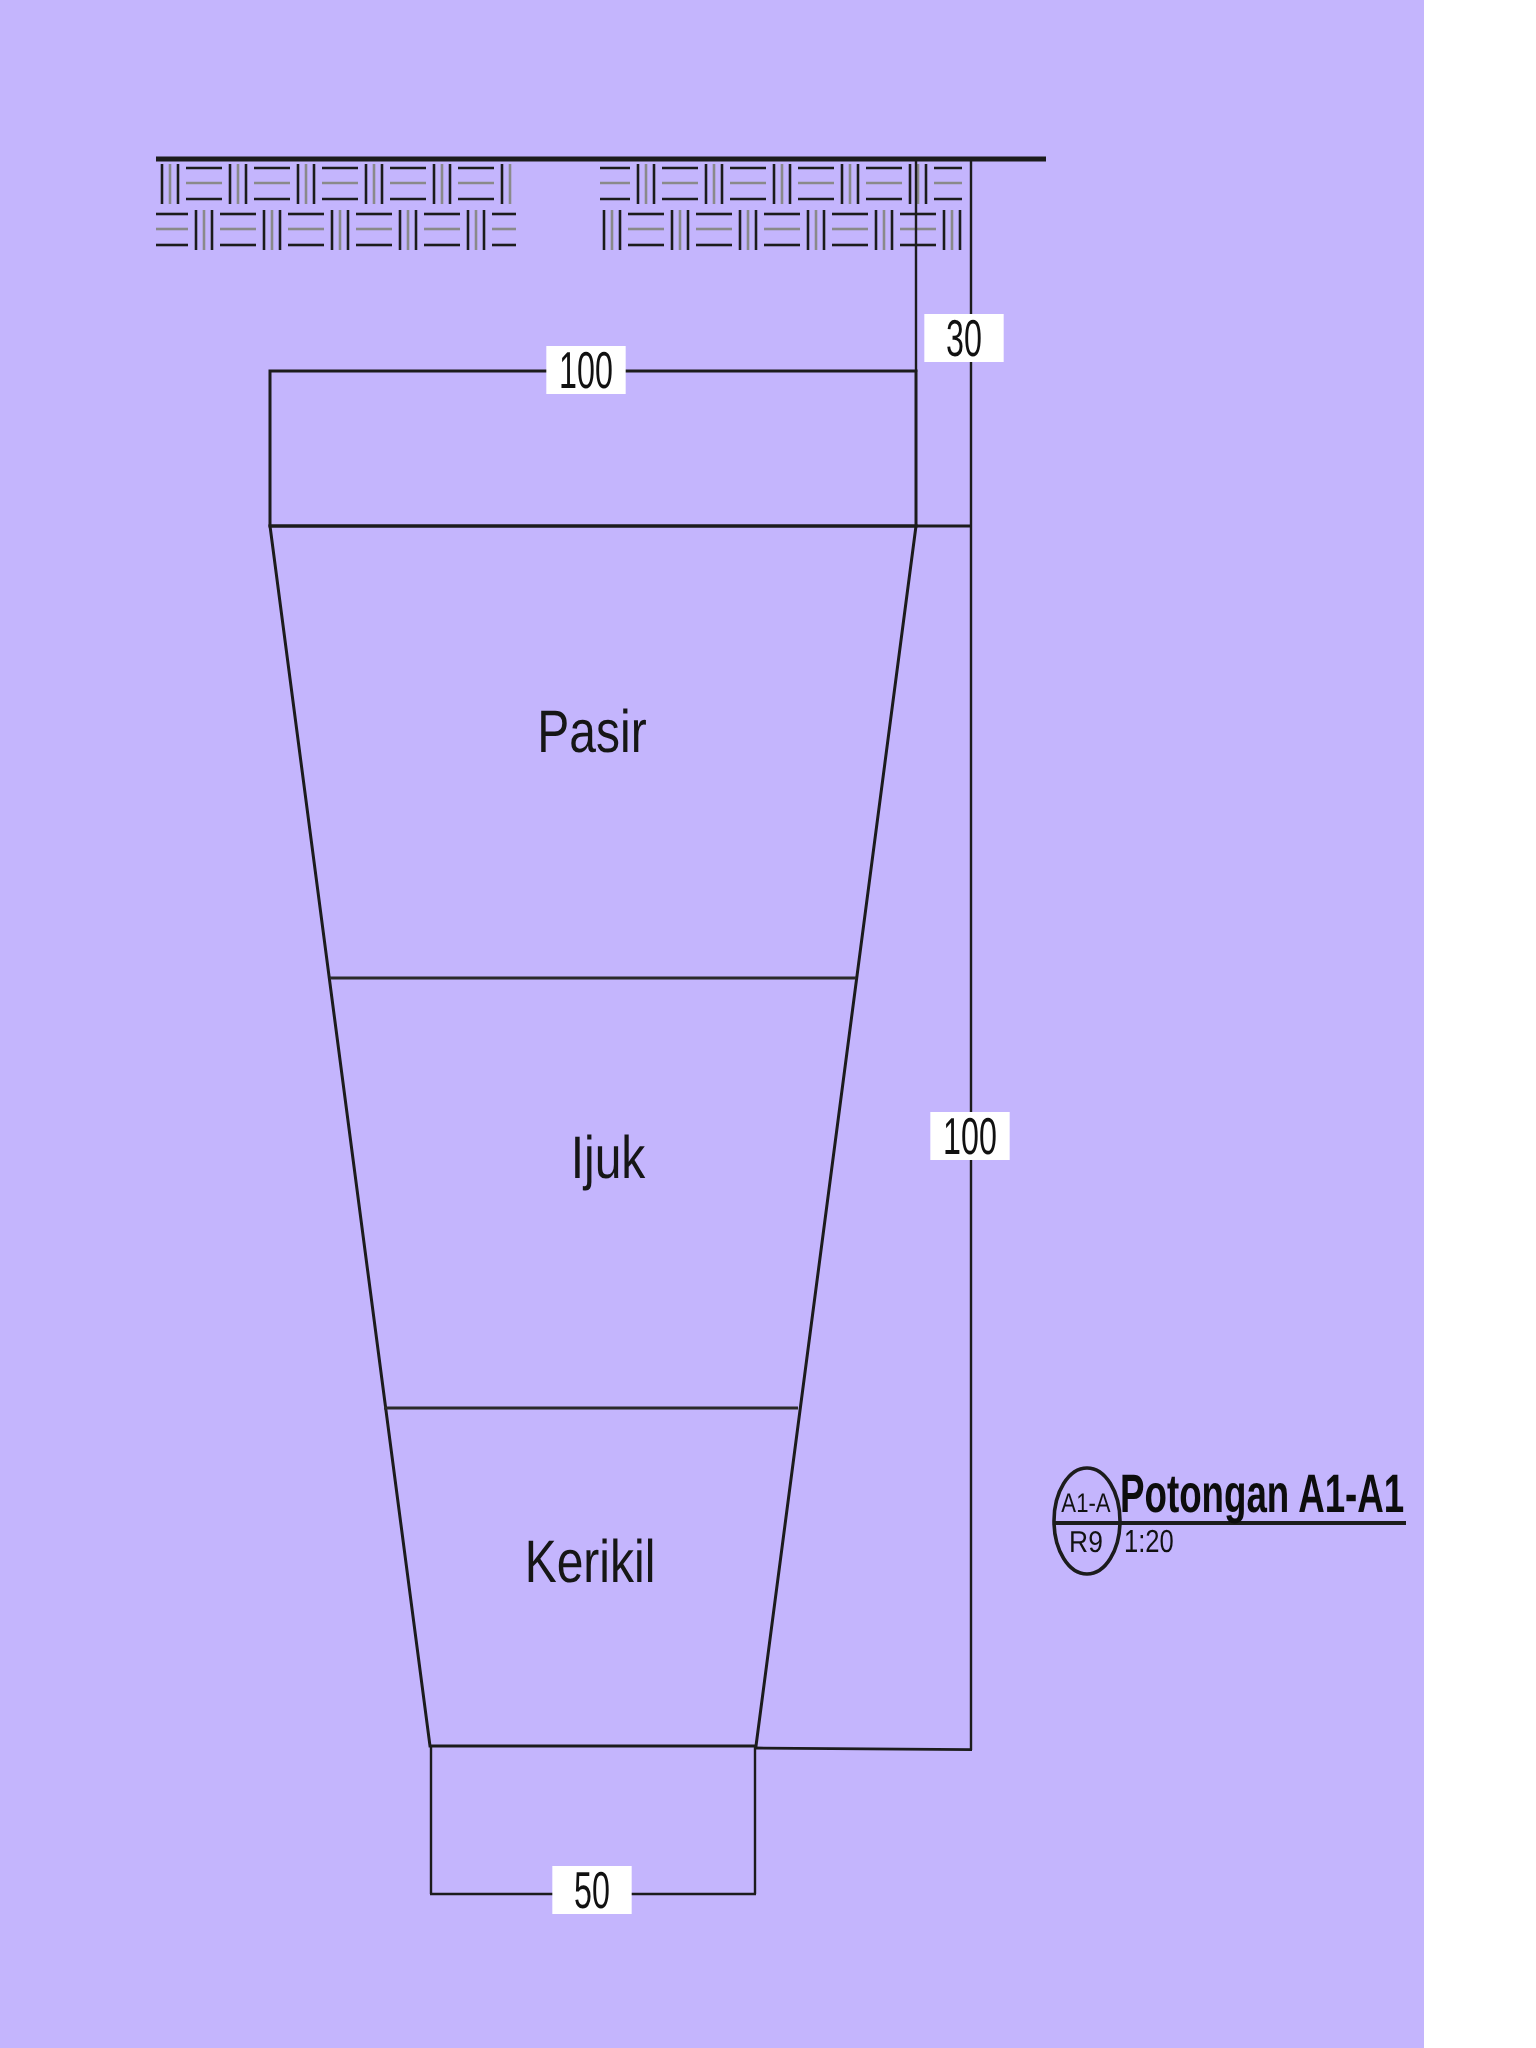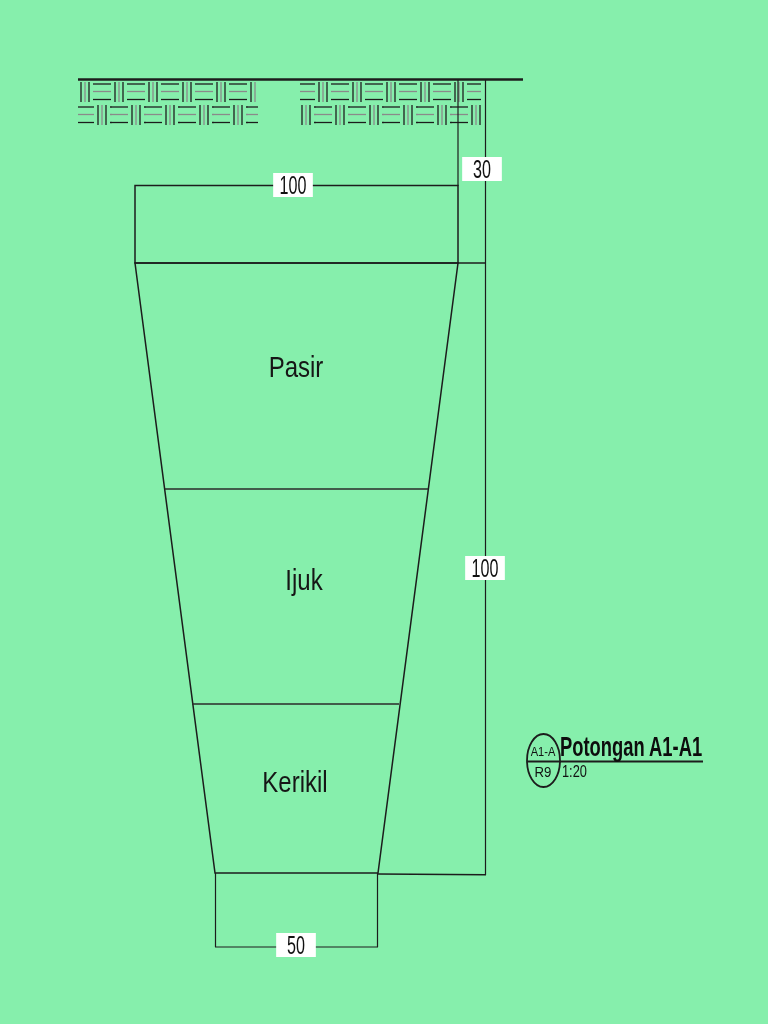--- a/index.html
+++ b/index.html
@@ -1,20 +1,20 @@
 <!DOCTYPE html>
 <html><head>
 <meta charset="utf-8">
 <style>
   html, body { margin: 0; padding: 0; background: #ffffff; }
   .page {
     position: relative;
-    width: 768px;
+    width: 712px;
     height: 1024px;
-    background: #86efac;
+    background: #c4b5fd;
     overflow: hidden;
     font-family: "Liberation Sans", sans-serif;
     color: #111;
   }
   svg.linework { position: absolute; left: 0; top: 0; }
 
   .txt { position: absolute; white-space: nowrap; color: #111; }
 
   
   .dim {

